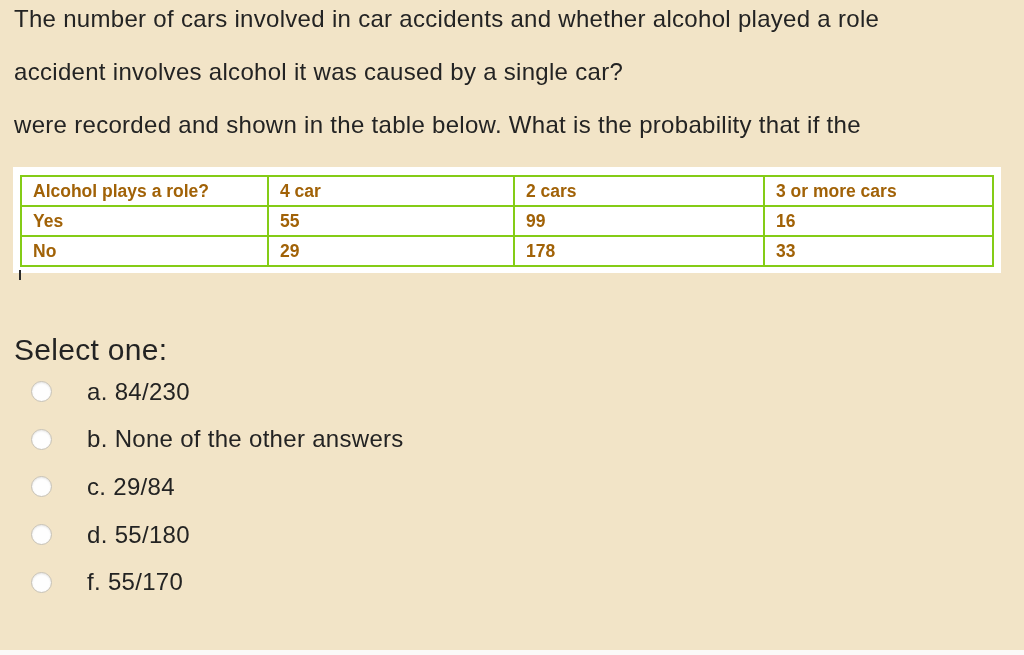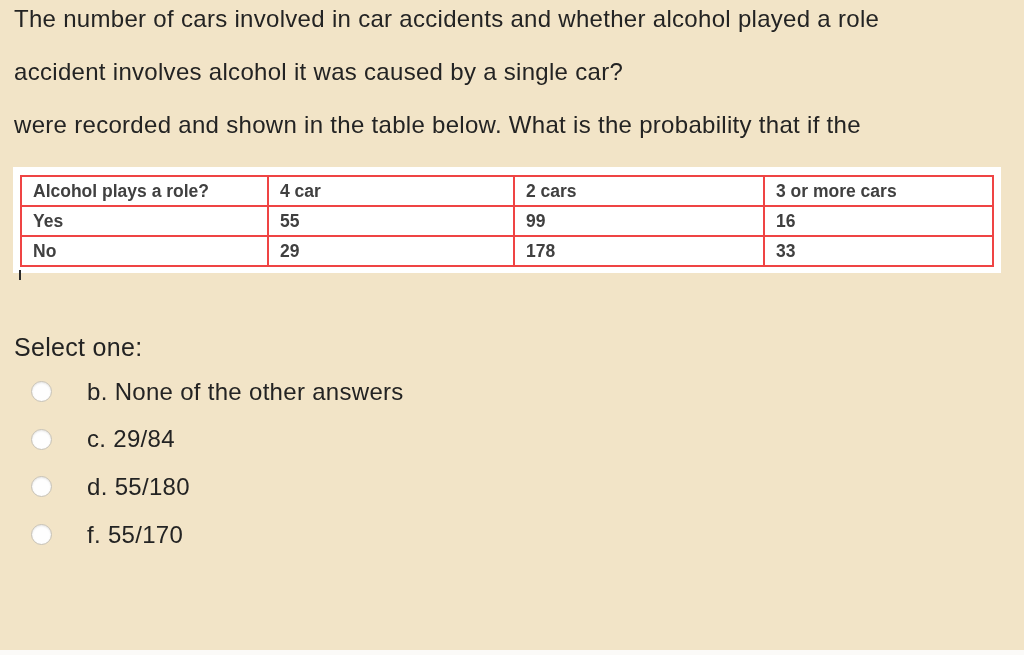--- a/index.html
+++ b/index.html
@@ -27,39 +27,39 @@
     background: #ffffff;
   }
   .data-table {
     position: absolute;
     left: 7px; top: 8px;
     width: 972px; height: 92px;
     border-collapse: collapse;
     table-layout: fixed;
   }
   .data-table td {
-    border: 2px solid #ef4444;
+    border: 2px solid #84cc16;
     font-weight: 700;
     font-size: 17.5px;
-    color: #404040;
+    color: #a16207;
     padding: 0 0 0 11px;
     vertical-align: middle;
     white-space: nowrap;
     overflow: hidden;
   }
   .cursor-artifact {
     position: absolute;
     left: 19px; top: 270px;
     width: 2px; height: 10px;
     background: #2a2a2a;
   }
   .select-prompt {
     position: absolute;
     left: 14px; top: 333px;
-    font-size: 25px;
+    font-size: 30px;
     letter-spacing: 0.3px;
     color: #232323;
   }
   .options {
     position: absolute;
     left: 0; top: 368px;
     width: 1024px;
   }
   .option {
     height: 47.6px;
@@ -132,20 +132,24 @@
     </table>
 </div>
 
 <div class="cursor-artifact"></div>
 
 <div class="select-prompt">Select one:</div>
 
 <div class="options">
   <div class="option">
     <span class="radio"></span>
+    <span class="option-label"><span class="option-letter">a.</span><span>84/230</span></span>
+  </div>
+  <div class="option">
+    <span class="radio"></span>
     <span class="option-label"><span class="option-letter">b.</span><span>None of the other answers</span></span>
   </div>
   <div class="option">
     <span class="radio"></span>
     <span class="option-label"><span class="option-letter">c.</span><span>29/84</span></span>
   </div>
   <div class="option">
     <span class="radio"></span>
     <span class="option-label"><span class="option-letter">d.</span><span>55/180</span></span>
   </div>

